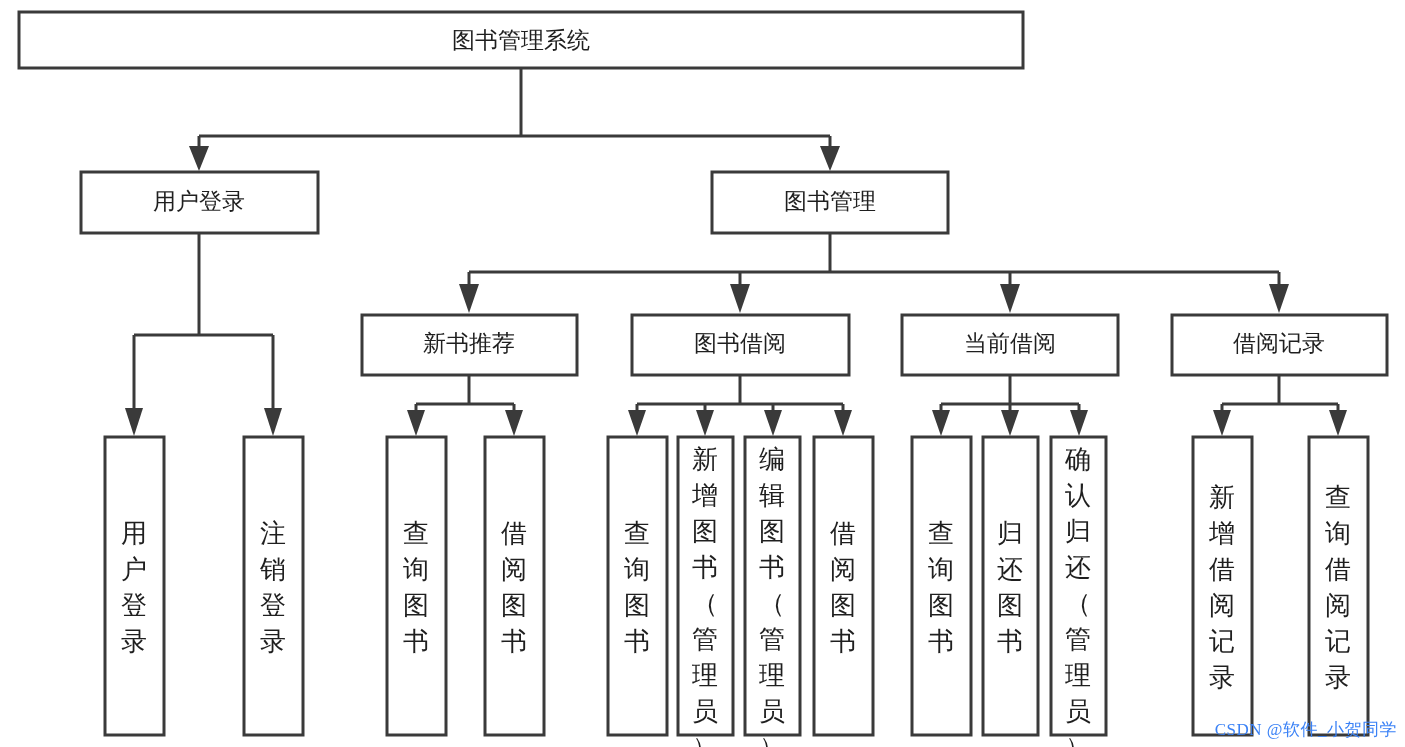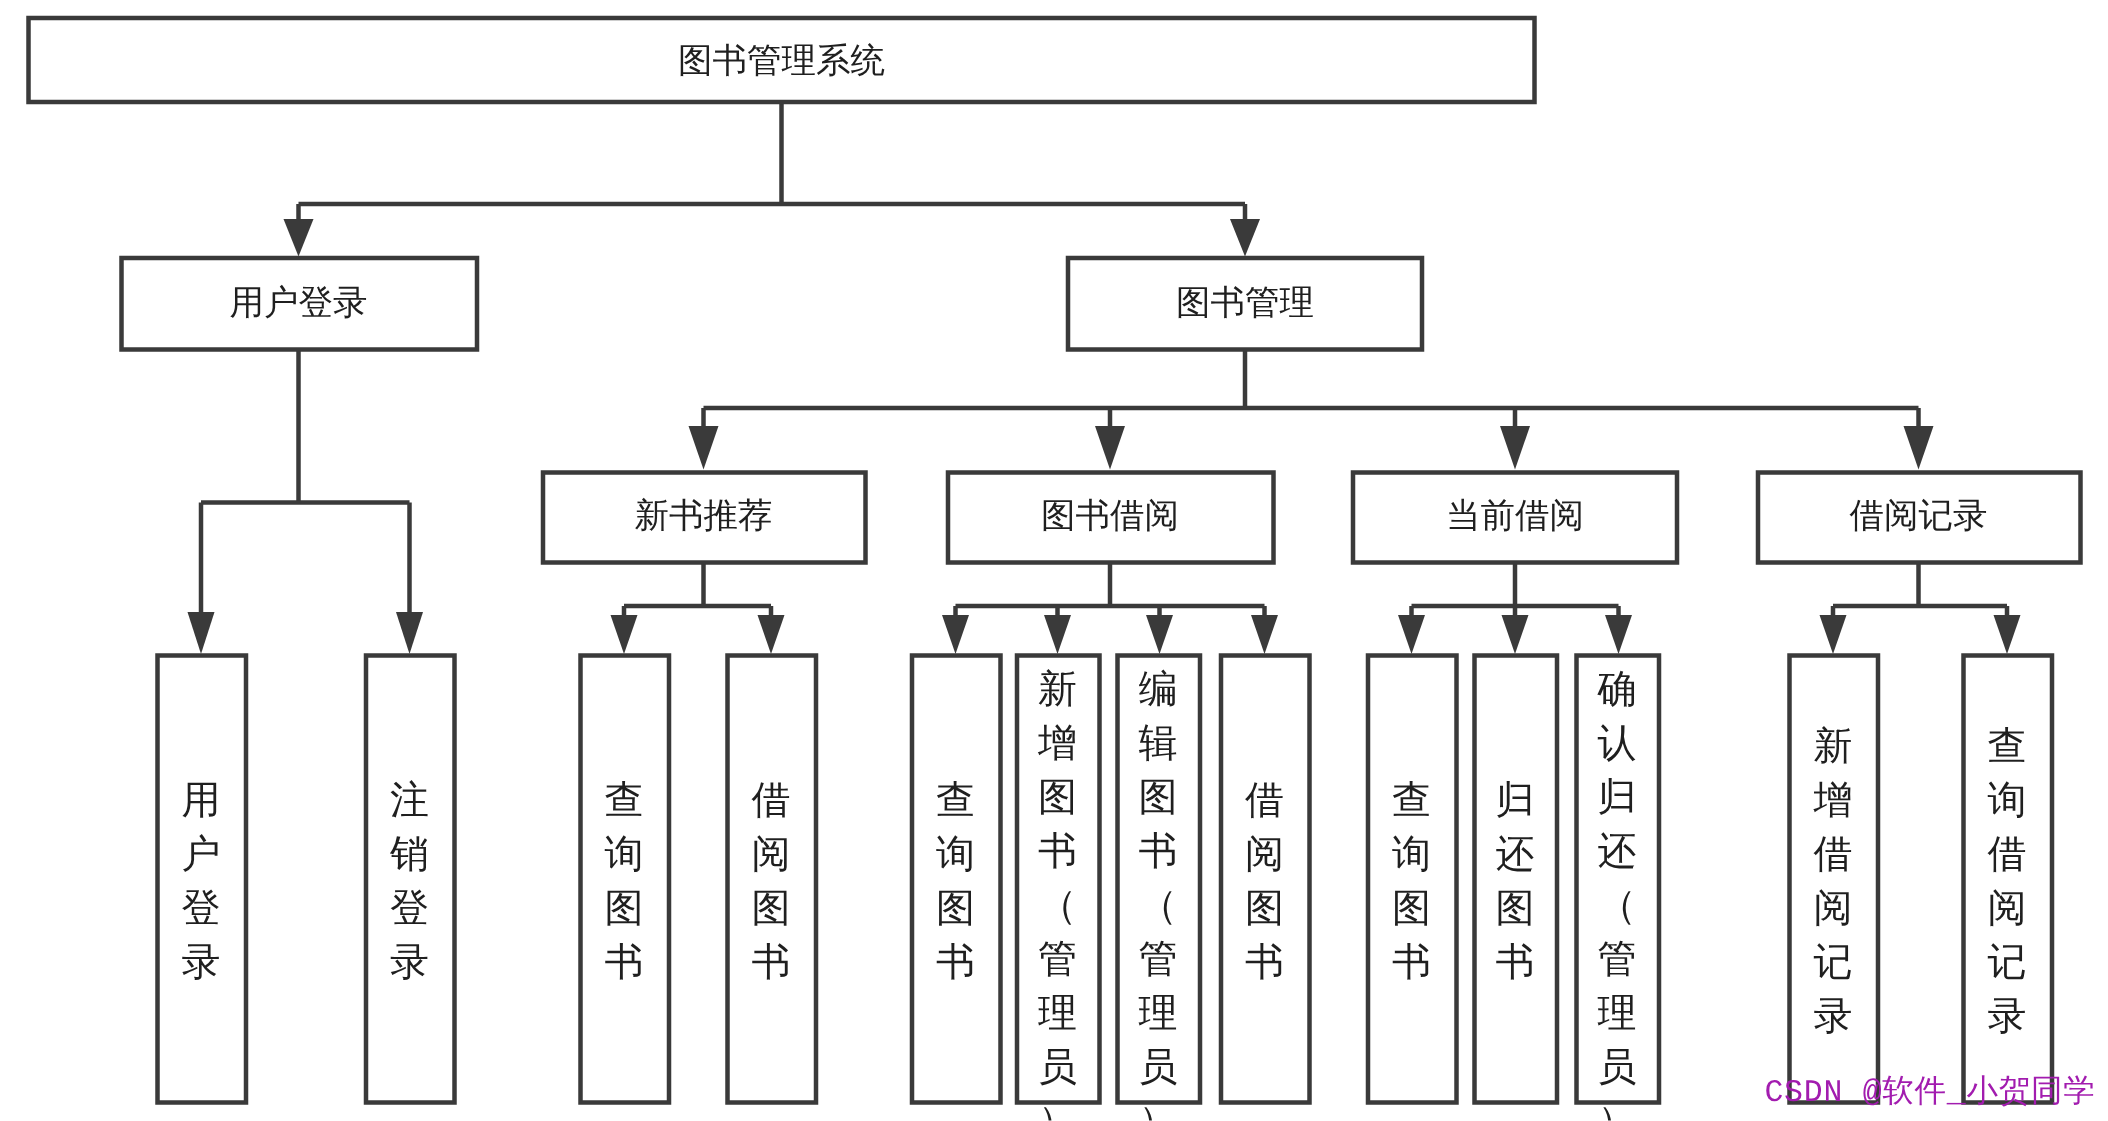--- a/index.html
+++ b/index.html
@@ -45,23 +45,23 @@
     fill: none;
   }
   .arrow-head {
     fill: #3a3a3a;
     stroke: none;
   }
   .watermark {
     position: absolute;
     right: 8px;
     bottom: 6px;
-    font-family: Liberation Mono, monospace;
-    font-size: 21px;
-    color: #a21caf;
+    font-family: Liberation Serif, serif;
+    font-size: 17px;
+    color: #3b82f6;
     white-space: nowrap;
     letter-spacing: 0.5px;
   }
 </style>
 </head>
 <body>
 
 <div id="chart-root">
   <svg width="1405" height="747" viewBox="0 0 1405 747" xmlns="http://www.w3.org/2000/svg">
 

